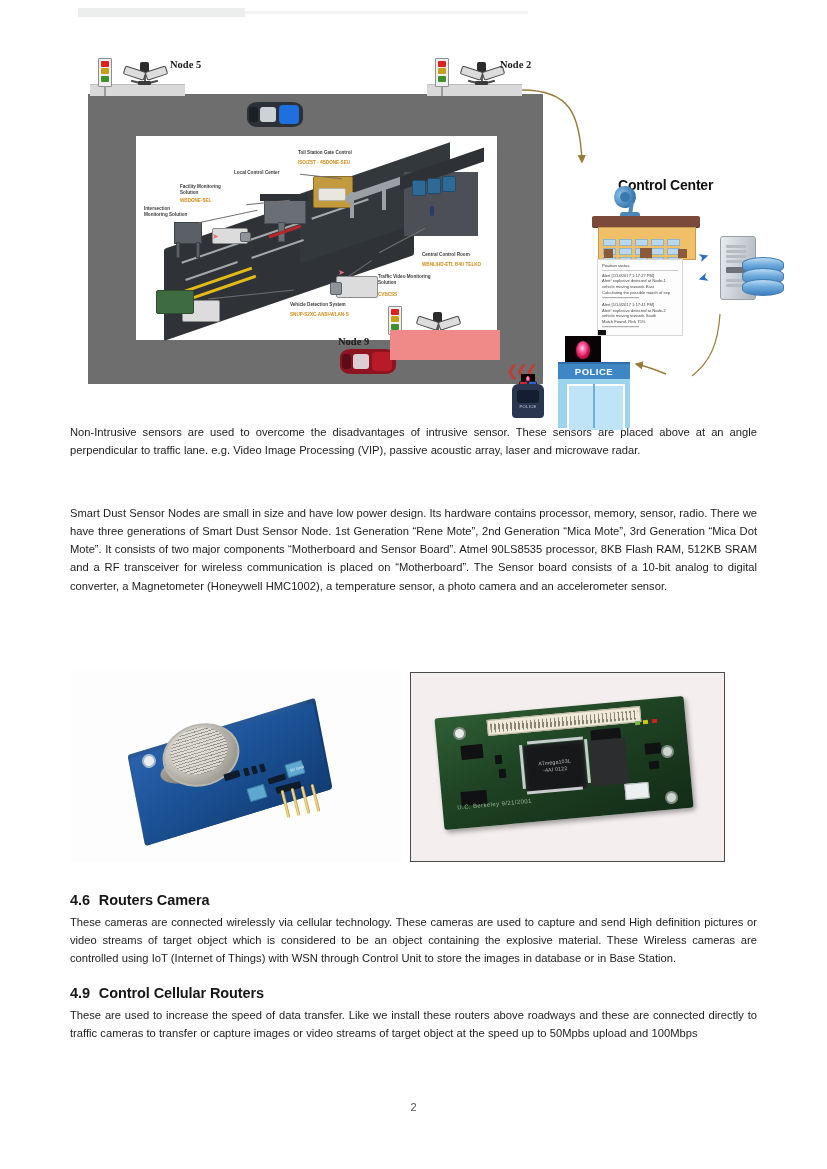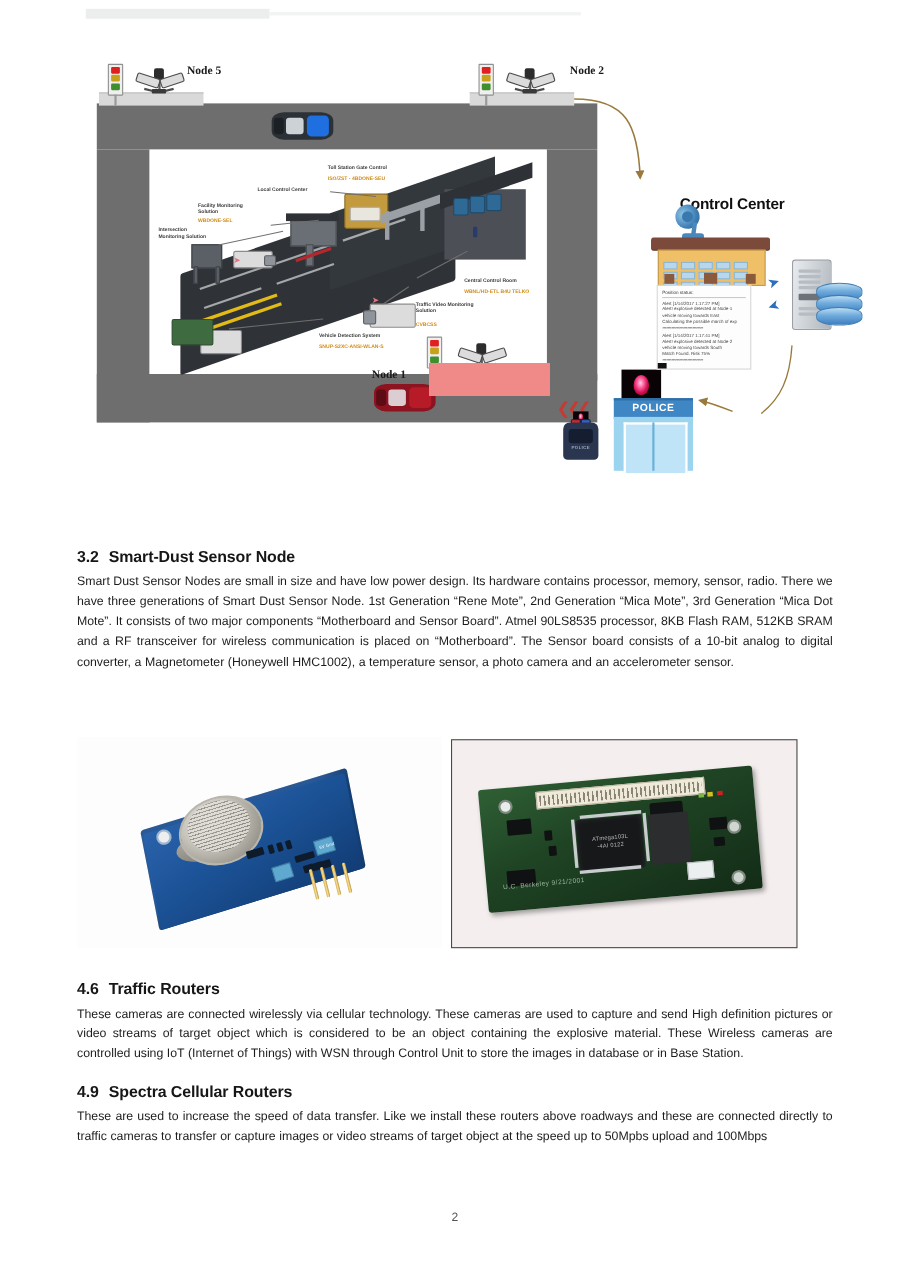--- a/index.html
+++ b/index.html
@@ -286,21 +286,21 @@
     </div>
     <div class="cam" style="left:389px;top:18px;">
       <div class="head"></div>
         <div class="stalk"></div>
       <div class="armL"></div>
         <div class="armR"></div>
       <div class="legL"></div>
         <div class="legR"></div>
         <div class="base"></div>
     </div>
-    <div class="nodelbl" style="left:448px;top:15px;">Node 2</div>
+    <div class="nodelbl" style="left:430px;top:15px;">Node 2</div>
 
     <div class="car blue" style="left:177px;top:58px;">
       <div class="trunk"></div>
         <div class="wind"></div>
         <div class="hood"></div>
     </div>
     <div class="car red" style="left:270px;top:305px;">
       <div class="trunk"></div>
         <div class="wind"></div>
         <div class="hood"></div>
@@ -383,21 +383,21 @@
     <div class="cam n3-cam">
       <div class="head"></div>
         <div class="stalk"></div>
       <div class="armL"></div>
         <div class="armR"></div>
       <div class="legL"></div>
         <div class="legR"></div>
         <div class="base"></div>
     </div>
     <div class="n3-redzone"></div>
-    <div class="nodelbl n3-lbl">Node 1</div>
+    <div class="nodelbl n3-lbl">Node 9</div>
 
     <div class="chev">❮❮❮</div>
 
     <div class="ir">
       <div class="blob"></div>
     </div>
     <div class="police">
       <div class="sign">
         <span>POLICE</span>
       </div>
@@ -477,26 +477,24 @@
           <path d="M0,0 L6,3 L0,6 Z" fill="#9a7a3c"></path>
         </marker>
       </defs>
       <path d="M452,46 C500,46 510,70 512,118" stroke="#9a7a3c" stroke-width="1.4" fill="none" marker-end="url(#ah)"></path>
       <path d="M596,330 C586,326 576,322 566,320" stroke="#9a7a3c" stroke-width="1.4" fill="none" marker-end="url(#ah)"></path>
       <path d="M622,332 C640,318 648,300 650,270" stroke="#9a7a3c" stroke-width="1.2" fill="none"></path>
     </svg>
   </div>
 
   <div class="col" style="top:418px;">
+    <p class="body">Non-Intrusive sensors are used to overcome the disadvantages of intrusive sensor. These sensors are placed above at an angle perpendicular to traffic lane. e.g. Video Image Processing (VIP), passive acoustic array, laser and microwave radar.</p>
   </div>
 
   <div class="col" style="top:499px;">
-    <h2 class="sec">
-      <span class="num">3.2</span><span>Smart-Dust Sensor Node</span>
-    </h2>
     <p class="body">Smart Dust Sensor Nodes are small in size and have low power design. Its hardware contains processor, memory, sensor, radio. There we have three generations of Smart Dust Sensor Node. 1st Generation “Rene Mote”, 2nd Generation “Mica Mote”, 3rd Generation “Mica Dot Mote”. It consists of two major components “Motherboard and Sensor Board”. Atmel 90LS8535 processor, 8KB Flash RAM, 512KB SRAM and a RF transceiver for wireless communication is placed on “Motherboard”. The Sensor board consists of a 10-bit analog to digital converter, a Magnetometer (Honeywell HMC1002), a temperature sensor, a photo camera and an accelerometer sensor.</p>
   </div>
 
   <div class="fig2">
 
     <div class="photo-l">
       <div class="gas">
         <div class="pcb"></div>
         <div class="pcb2"></div>
         <div class="hole" style="left:10px;top:44px;"></div>
@@ -552,27 +550,27 @@
         <div class="pad" style="left:226px;top:92px;"></div>
         <div class="pad" style="left:14px;top:28px;background:#e9edea;"></div>
         <div class="sw"></div>
         <div class="silk">U.C. Berkeley 9/21/2001</div>
       </div>
     </div>
   </div>
 
   <div class="col" style="top:892px;">
     <h2 class="sec">
-      <span class="num">4.6</span><span>Traffic Routers</span>
+      <span class="num">4.6</span><span>Routers Camera</span>
     </h2>
     <p class="body">These cameras are connected wirelessly via cellular technology. These cameras are used to capture and send High definition pictures or video streams of target object which is considered to be an object containing the explosive material. These Wireless cameras are controlled using IoT (Internet of Things) with WSN through Control Unit to store the images in database or in Base Station.</p>
   </div>
 
   <div class="col" style="top:985px;">
     <h2 class="sec">
-      <span class="num">4.9</span><span>Spectra Cellular Routers</span>
+      <span class="num">4.9</span><span>Control Cellular Routers</span>
     </h2>
     <p class="body">These are used to increase the speed of data transfer. Like we install these routers above roadways and these are connected directly to traffic cameras to transfer or capture images or video streams of target object at the speed up to 50Mpbs upload and 100Mbps</p>
   </div>
 
   <div class="pagenum">2</div>
 
 </div>
 
 </body></html>

